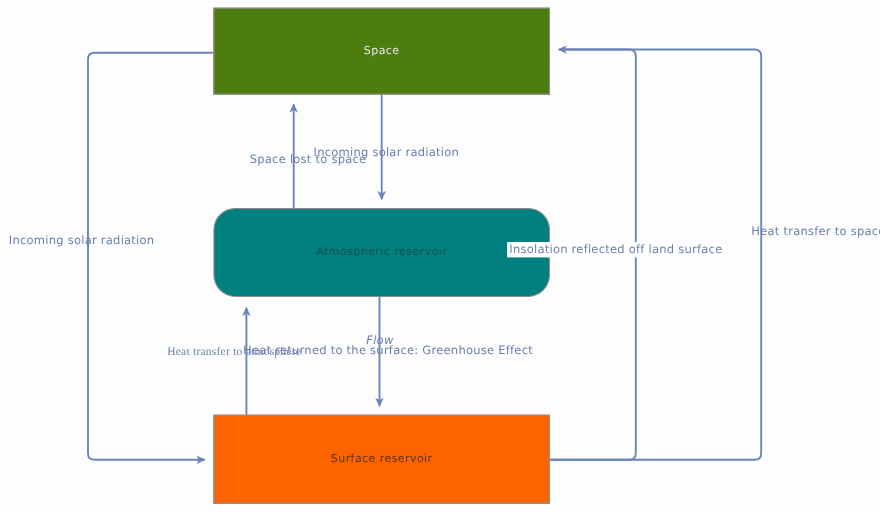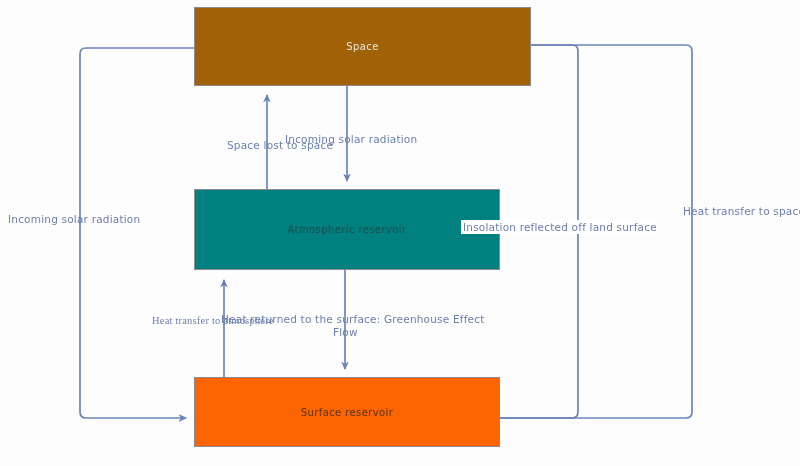--- a/index.html
+++ b/index.html
@@ -3,25 +3,25 @@
 <meta charset="utf-8">
 <style>
   html,body{margin:0;padding:0;background:#ffffff;}
   body{width:800px;height:466px;overflow:hidden;
        font-family:"DejaVu Sans","Liberation Sans",sans-serif;}
   #stage{position:relative;width:800px;height:466px;background:#fdfdfd;}
   #wires{position:absolute;inset:0;width:800px;height:466px;}
   .box{position:absolute;box-sizing:border-box;border:1px solid #8c8c8c;
        display:flex;align-items:center;justify-content:center;}
   .box span{font-size:10px;letter-spacing:.4px;}
-  #box-space{left:194px;top:7px;width:337px;height:79px;background:#a16207;}
+  #box-space{left:194px;top:7px;width:306px;height:79px;background:#4d7c0f;}
   #box-space span{color:#e6e6e6;}
-  #box-atmos{left:194px;top:189px;width:306px;height:81px;background:#00807f;}
+  #box-atmos{left:194px;top:189px;width:306px;height:81px;background:#00807f;border-radius:20px;}
   #box-atmos span{color:#1d4d4d;}
-  #box-surface{left:194px;top:377px;width:306px;height:70px;background:#fb6400;}
+  #box-surface{left:194px;top:377px;width:306px;height:81px;background:#fb6400;}
   #box-surface span{color:#5a3412;}
   .lbl{position:absolute;font-size:10.5px;color:#6b7fae;white-space:nowrap;
        letter-spacing:.2px;line-height:12px;}
   .lbl.boxed{background:#ffffff;padding:1px 2px;}
 </style>
 </head>
 <body>
 
 <div id="stage">
 
@@ -61,15 +61,15 @@
   <div class="lbl" style="left:285px;top:133px;">Incoming solar radiation</div>
 
   <div class="lbl boxed" style="left:461px;top:220px;">Insolation reflected off land surface</div>
 
   <div class="lbl" style="left:683px;top:205px;">Heat transfer to space</div>
 
   <div class="lbl" style="left:152px;top:315px;font-family:Liberation Serif, serif;">Heat transfer to atmosphere</div>
 
   <div class="lbl" style="left:221px;top:313px;text-align:center;">Heat returned to the surface: Greenhouse Effect</div>
 
-  <div class="lbl" style="left:333px;top:326px;">Flow</div>
+  <div class="lbl" style="left:333px;top:304px;font-style:italic;">Flow</div>
 
 </div>
 
 </body></html>

